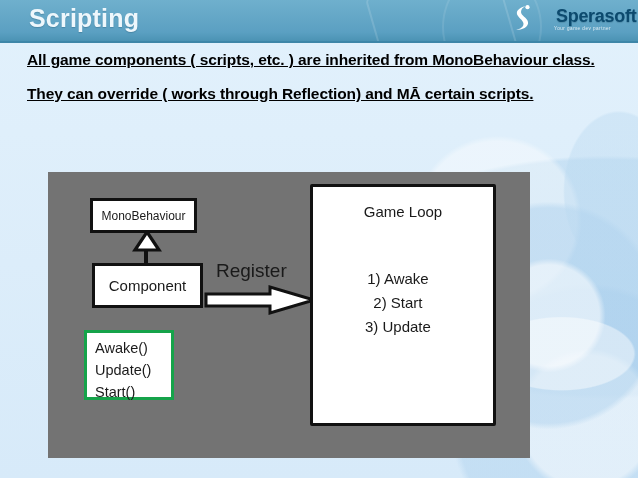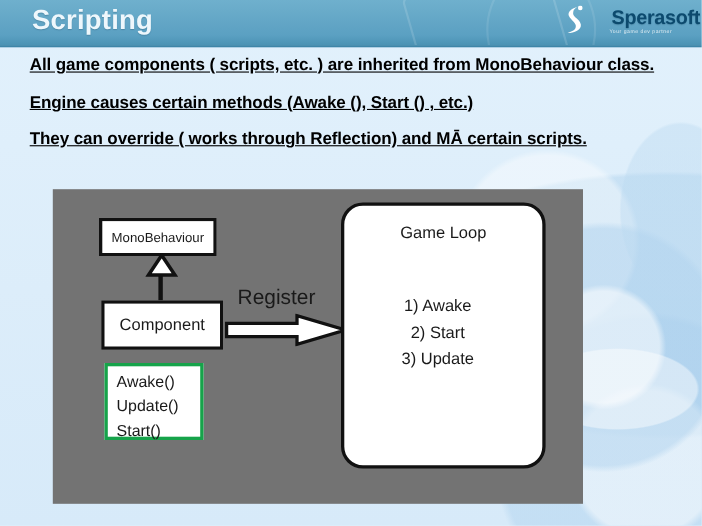--- a/index.html
+++ b/index.html
@@ -169,49 +169,49 @@
   .box-mono {
     left: 42px;
     top: 26px;
     width: 107px;
     height: 35px;
     font-size: 12px;
   }
   
   .box-component {
     left: 44px;
-    top: 101px;
+    top: 91px;
     width: 111px;
     height: 45px;
     font-size: 15px;
   }
   
   .box-methods {
-    left: 47px;
+    left: 36px;
     top: 158px;
     width: 90px;
     height: 70px;
     border: 3px solid #16a34a;
     display: block;
     padding: 4px 0 16px 8px;
   }
   .box-methods .mline {
     font-size: 14.5px;
     line-height: 1.52;
     color: #1a1a1a;
     white-space: nowrap;
   }
 
   
   .box-gameloop {
     left: 262px;
     top: 12px;
     width: 186px;
     height: 242px;
-    border-radius: 20px;
+    border-radius: 2px;
     display: block;
   }
   .gl-title {
     position: absolute;
     left: 0;
     right: 0;
     top: 16px;
     text-align: center;
     font-size: 15px;
     color: #1a1a1a;
@@ -282,21 +282,20 @@
     <svg class="logo-mark" viewBox="0 0 20 26">
       <path d="M14 1 C6 3 3 7 6 11 C9 15 13 17 11 21 C10 23 7 24 4 25 C10 25 17 22 16 17 C15 12 9 11 9 7 C9 4 11 2 14 1 Z" fill="#ffffff"></path>
       <circle cx="15.5" cy="2.2" r="2.1" fill="#ffffff"></circle>
     </svg>
     <div class="logo-word">Sperasoft</div>
     <div class="logo-tag">Your game dev partner</div>
   </div>
 
   <div class="body-text">
     <p class="para">All game components ( scripts, etc. ) are inherited from MonoBehaviour class.</p>
-    <p class="para">Engine causes certain methods (Awake (), Start () , etc.)</p>
     <p class="para">They can override ( works through Reflection) and MĀ certain scripts.</p>
   </div>
 
   <div class="diagram-panel">
 
     <div class="dbox box-mono">
       <span>MonoBehaviour</span>
     </div>
 
     <div class="inherit-line"></div>

